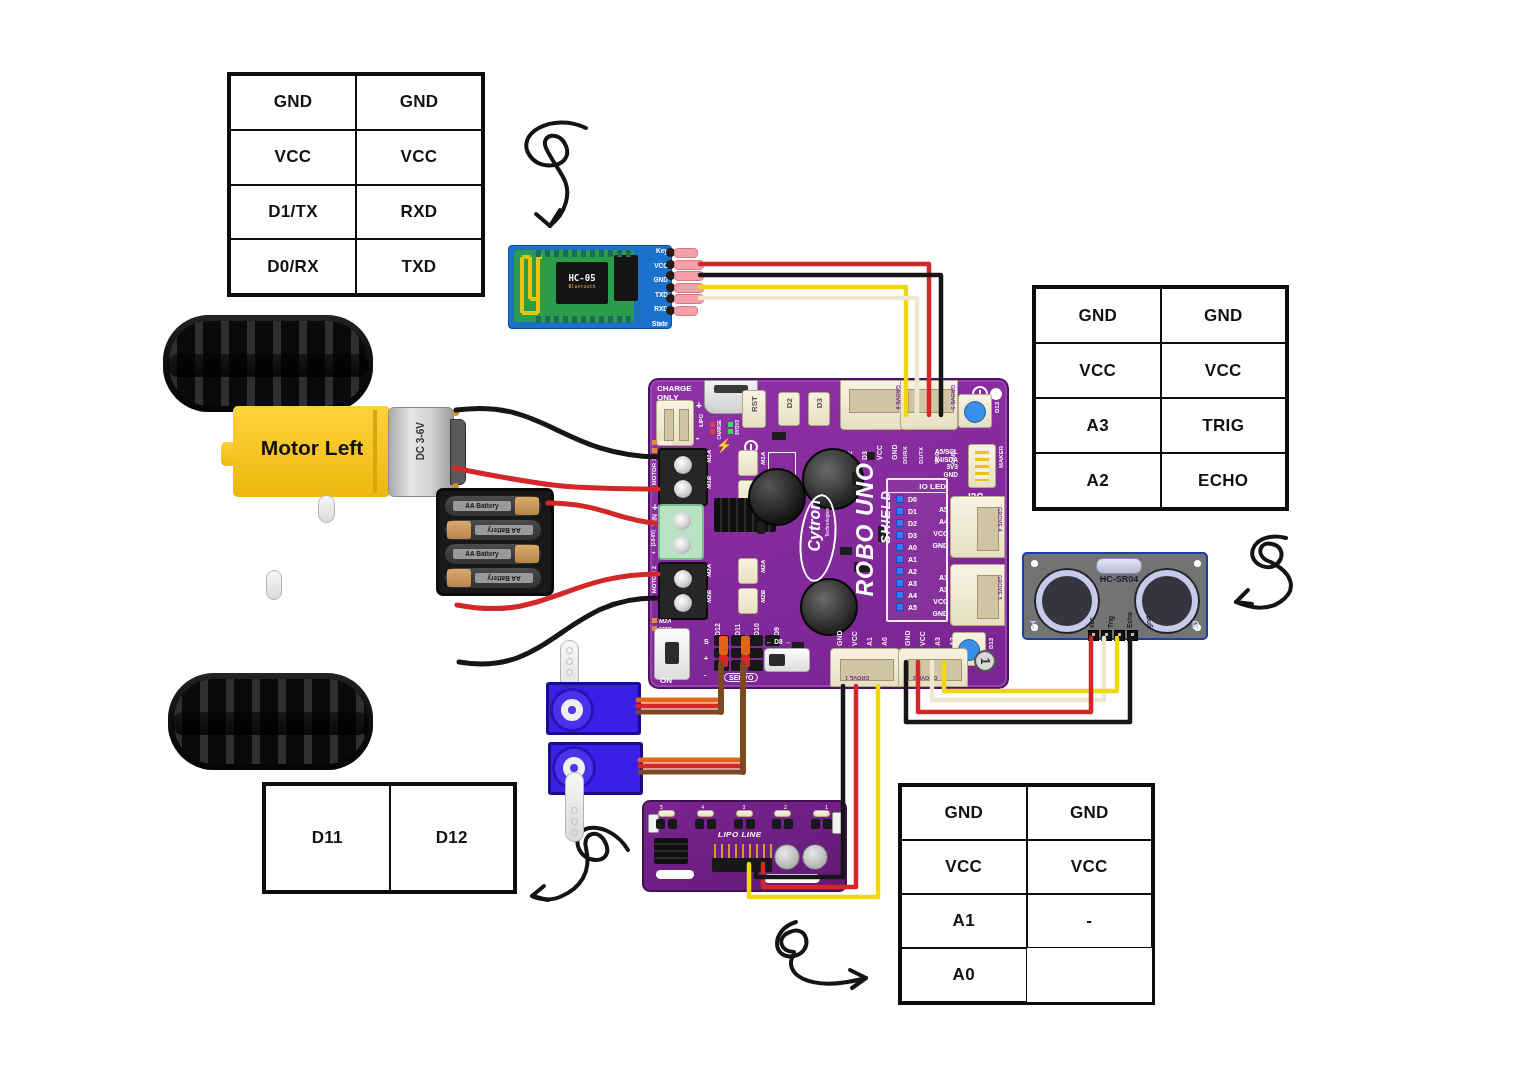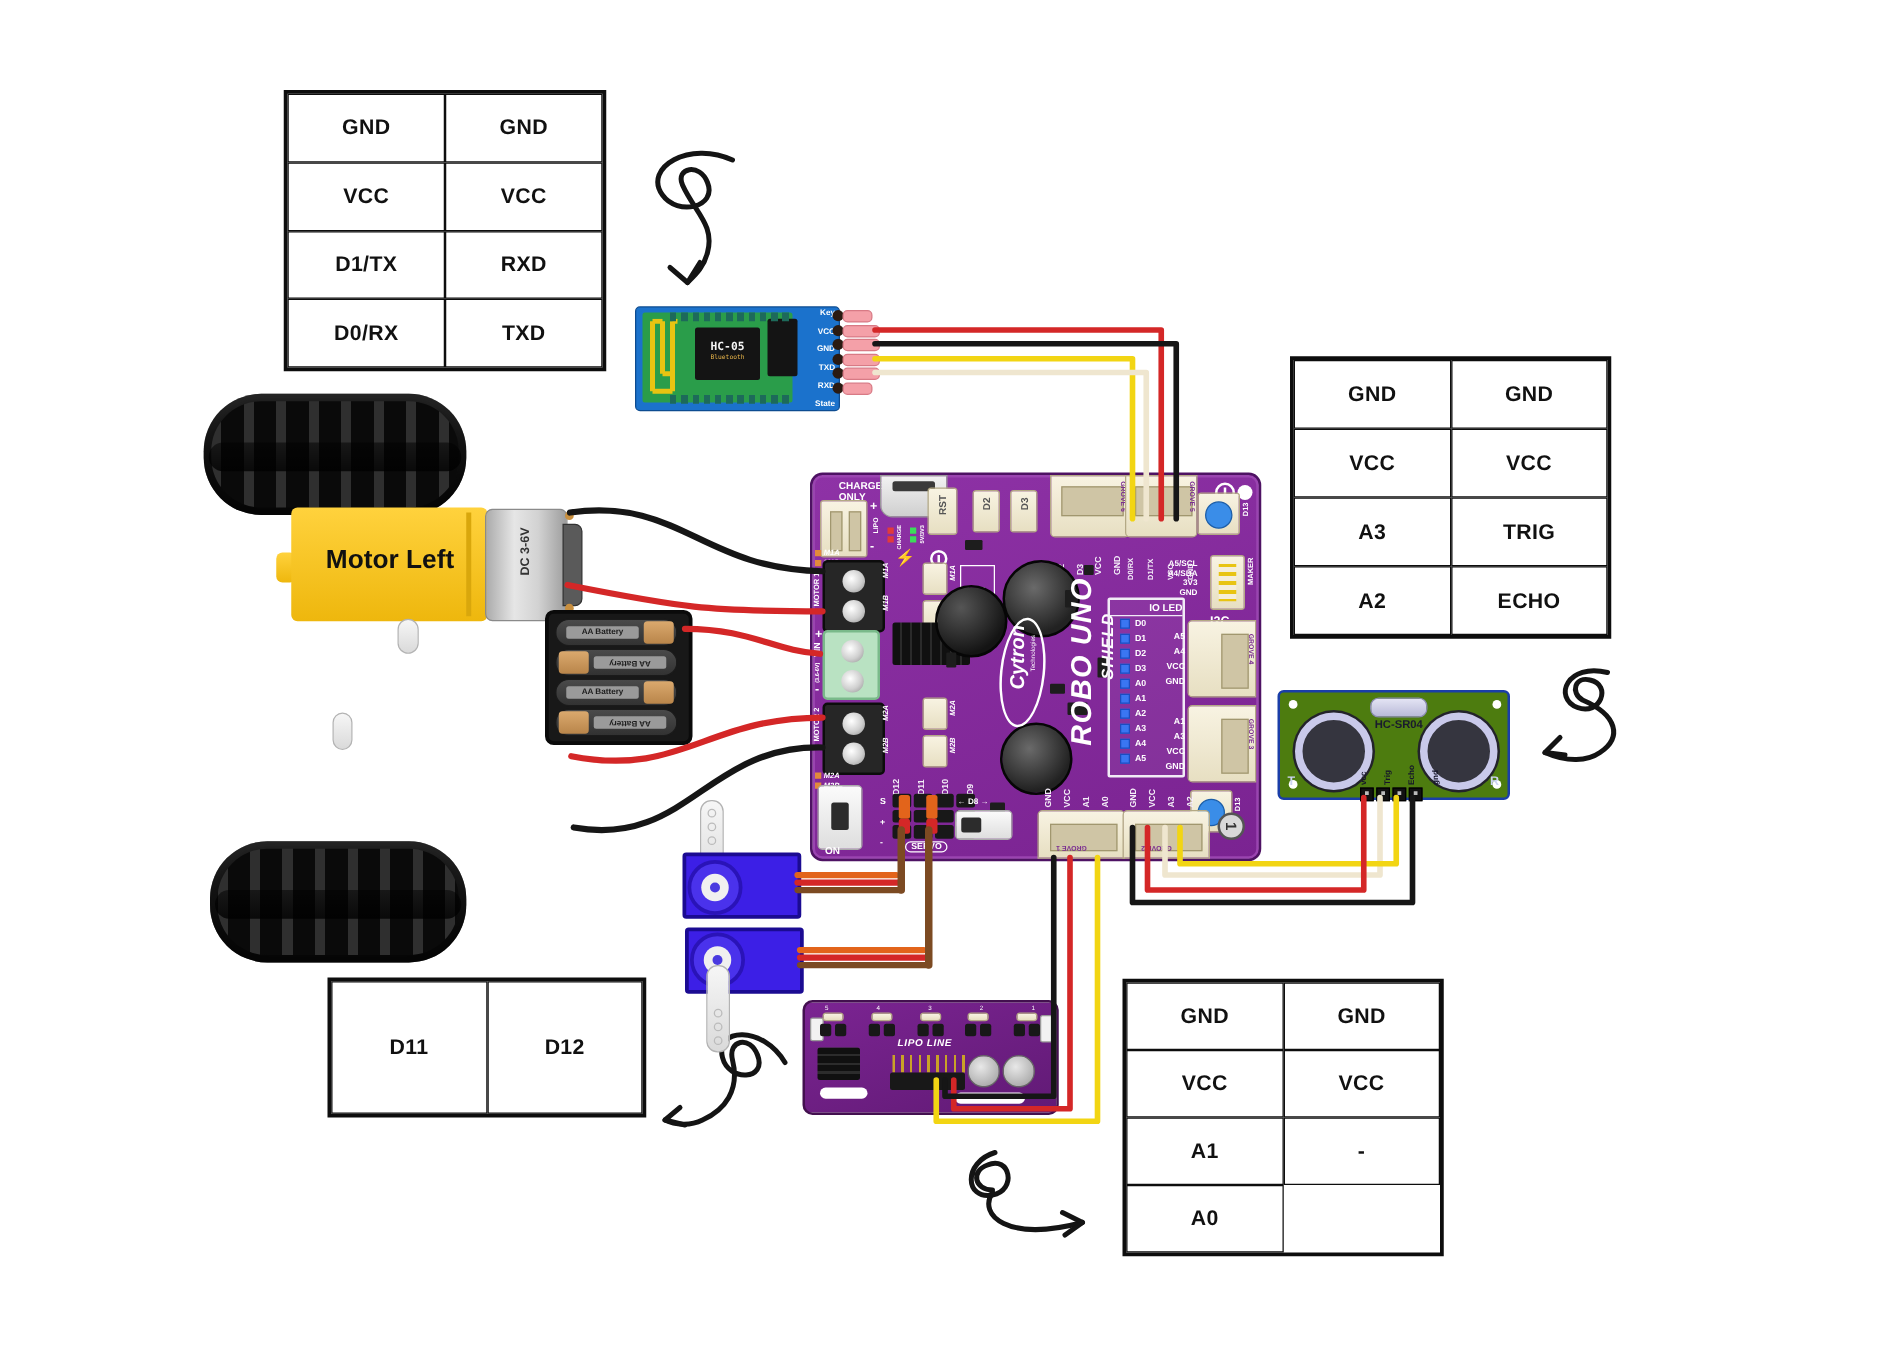--- a/index.html
+++ b/index.html
@@ -170,21 +170,21 @@
     <div class="ab" style="left:158px;top:51px;width:9px;height:9px;background:#2a1a12;border-radius:50%"></div>
     <div class="ab" style="left:158px;top:63px;width:9px;height:9px;background:#2a1a12;border-radius:50%"></div>
     <div class="ab" style="left:166px;top:5px;width:22px;height:8px;background:#f4a0a8;border-radius:4px;border:1px solid #d87a85"></div>
     <div class="ab" style="left:166px;top:17px;width:28px;height:8px;background:#f4a0a8;border-radius:4px;border:1px solid #d87a85"></div>
     <div class="ab" style="left:166px;top:28px;width:28px;height:8px;background:#f4a0a8;border-radius:4px;border:1px solid #d87a85"></div>
     <div class="ab" style="left:166px;top:40px;width:28px;height:8px;background:#f4a0a8;border-radius:4px;border:1px solid #d87a85"></div>
     <div class="ab" style="left:166px;top:51px;width:28px;height:8px;background:#f4a0a8;border-radius:4px;border:1px solid #d87a85"></div>
     <div class="ab" style="left:166px;top:63px;width:22px;height:8px;background:#f4a0a8;border-radius:4px;border:1px solid #d87a85"></div>
   </div>
 
-  <div class="ab" style="left:1022px;top:552px;width:186px;height:88px;background:#4d7c0f;border:2px solid #1a3ea8;border-radius:5px;box-sizing:border-box">
+  <div class="ab" style="left:1022px;top:552px;width:186px;height:88px;background:#737373;border:2px solid #1a3ea8;border-radius:5px;box-sizing:border-box">
     <div class="hole ab" style="left:7px;top:6px;width:7px;height:7px"></div>
     <div class="hole ab" style="left:170px;top:6px;width:7px;height:7px"></div>
     <div class="hole ab" style="left:7px;top:70px;width:7px;height:7px"></div>
     <div class="hole ab" style="left:170px;top:70px;width:7px;height:7px"></div>
     <div class="ab" style="left:12px;top:16px;width:62px;height:62px;border-radius:50%;background:#35353f;border:6px solid #c9c9ea;box-shadow:0 0 0 2px #23232b;box-sizing:border-box"></div>
     <div class="ab" style="left:112px;top:16px;width:62px;height:62px;border-radius:50%;background:#35353f;border:6px solid #c9c9ea;box-shadow:0 0 0 2px #23232b;box-sizing:border-box"></div>
     <div class="ab" style="left:72px;top:4px;width:44px;height:14px;background:linear-gradient(#e4e4f4,#b9bad8);border-radius:7px;border:1px solid #8a8ab0"></div>
     <div class="ab" style="left:70px;top:20px;width:50px;text-align:center;color:#1a1a2e;font-size:9px;font-weight:bold">HC-SR04</div>
     <div class="ab" style="left:64px;top:44px;width:64px;display:flex;justify-content:space-between">
       <span class="vt" style="font-size:6.5px;color:#16162a;font-weight:bold;height:30px">vcc</span>
@@ -225,21 +225,21 @@
     <div style="width:8px;height:8px;background:#4a3ae0;border-radius:50%;margin:7px auto"></div>
   </div>
   <div class="horn ab" style="left:565px;top:772px;width:17px;height:68px">
     <div style="width:5px;height:5px;border:1px solid #bbb;border-radius:50%;margin:34px auto 4px"></div>
     <div style="width:5px;height:5px;border:1px solid #bbb;border-radius:50%;margin:0 auto 4px"></div>
     <div style="width:5px;height:5px;border:1px solid #bbb;border-radius:50%;margin:0 auto"></div>
   </div>
 
   <div class="pcb ab" style="left:648px;top:378px;width:357px;height:307px">
 
-    <div class="ab wlab" style="left:21px;top:4px;width:56px;font-size:8px;line-height:9px">CHARGE ONLY</div>
+    <div class="ab wlab" style="left:7px;top:4px;width:56px;font-size:8px;line-height:9px">CHARGE ONLY</div>
     <div class="cream ab" style="left:6px;top:20px;width:38px;height:46px">
       <div class="slot ab" style="left:7px;top:8px;width:8px;height:30px"></div>
       <div class="slot ab" style="left:22px;top:8px;width:8px;height:30px"></div>
     </div>
     <span class="ab wlab" style="left:46px;top:20px;font-size:10px">+</span>
     <span class="vt ab wlab" style="left:48px;top:34px;font-size:5.5px">LIPO</span>
     <span class="ab wlab" style="left:46px;top:52px;font-size:10px">-</span>
 
     <div class="ab" style="left:54px;top:0px;width:52px;height:32px;background:linear-gradient(#f2f2f2,#cfcfcf);border:1px solid #9a9a9a;border-radius:0 0 10px 10px">
       <div style="width:34px;height:8px;background:#3a3a3a;margin:4px auto 0;border-radius:2px"></div>

